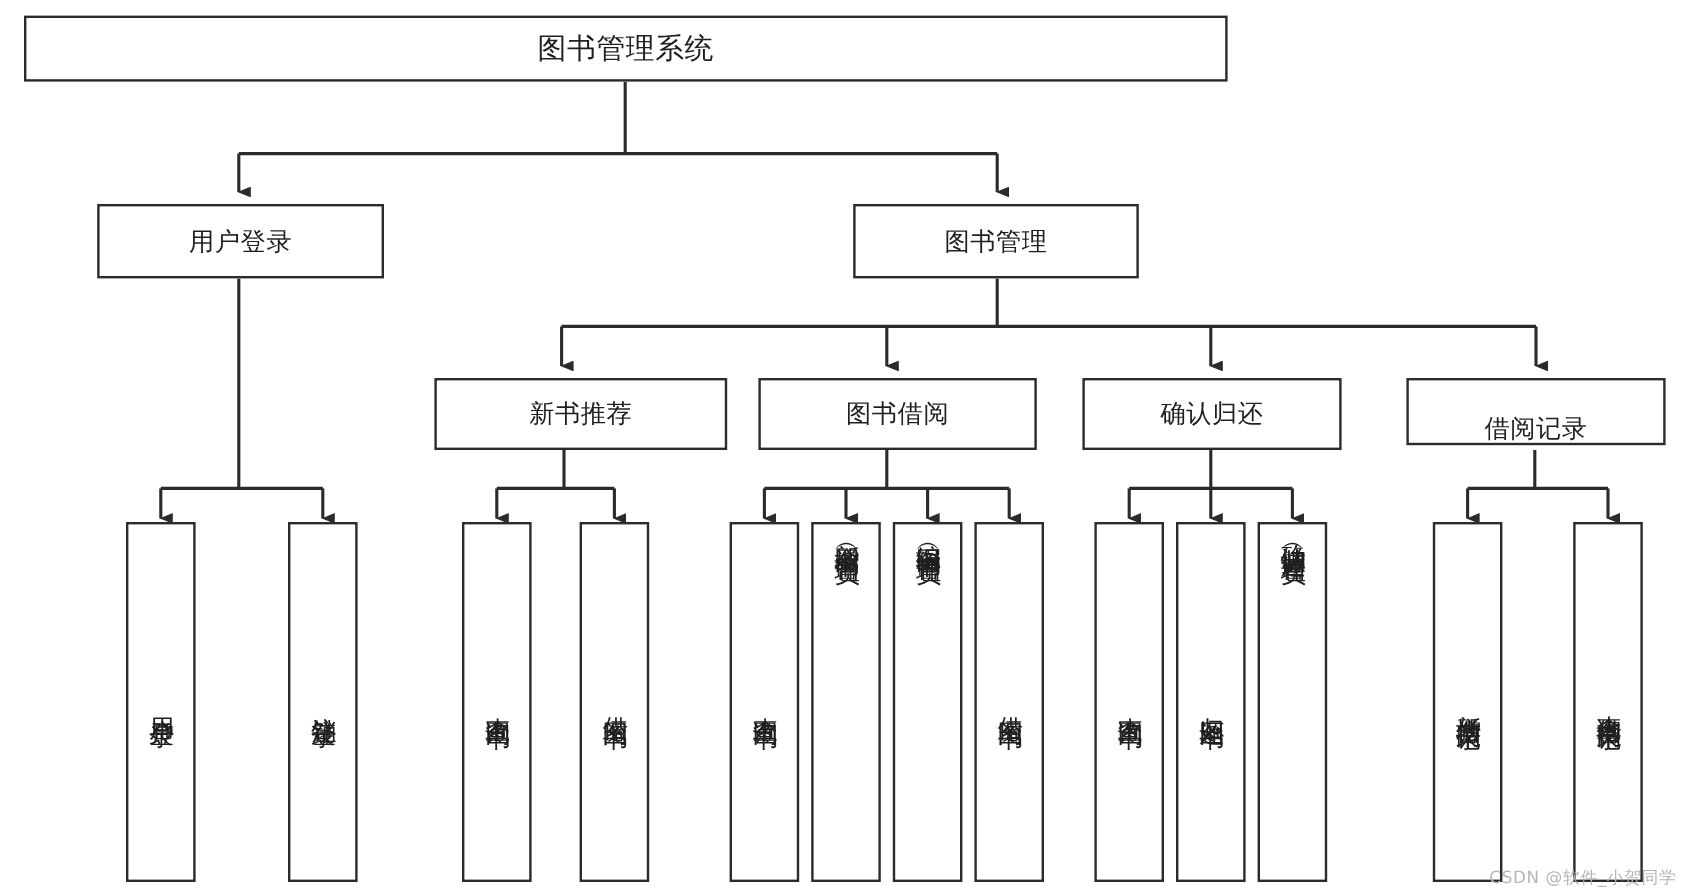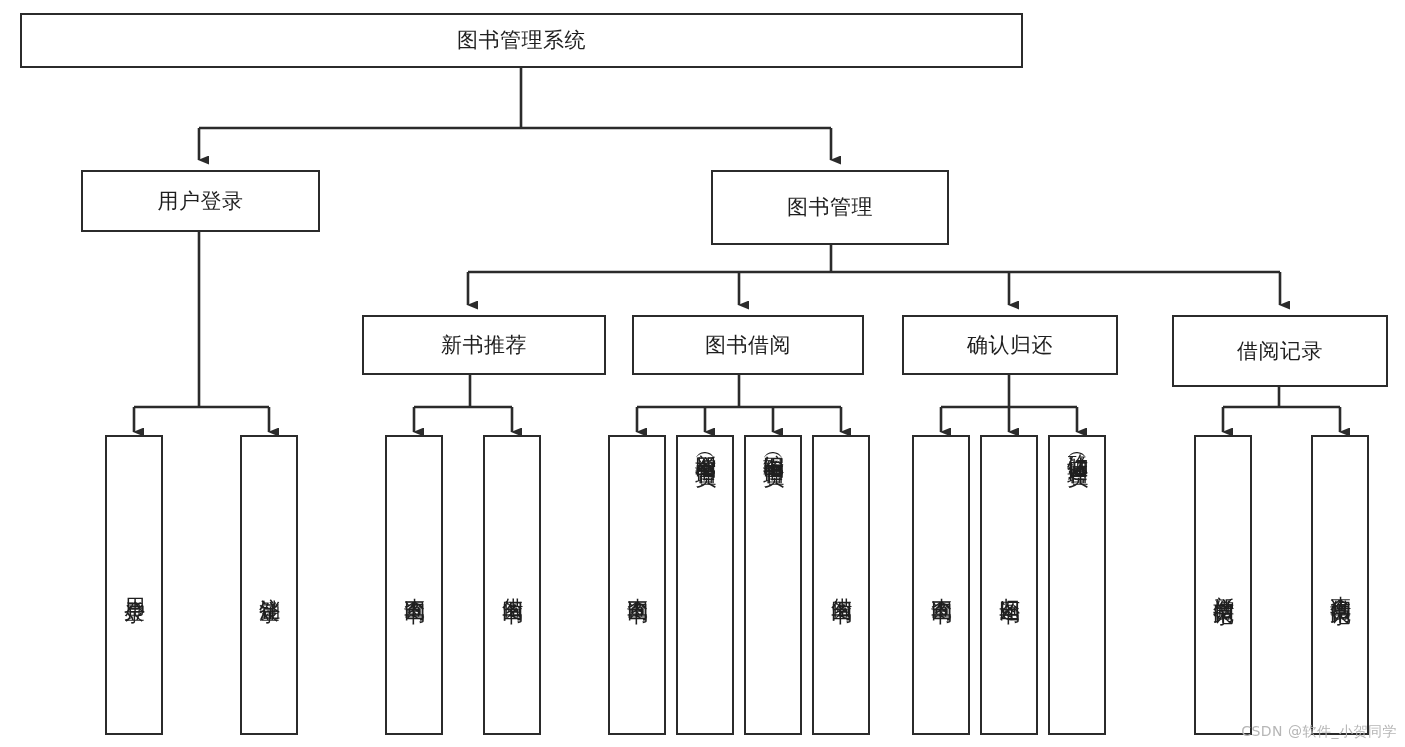--- a/index.html
+++ b/index.html
@@ -42,21 +42,21 @@
     color: #1f1f1f;
     letter-spacing: 0.5px;
   }
   
   .node.horiz .lbl {
     font-size: 21px;
     line-height: 1.15;
     white-space: nowrap;
   }
   .node.root .lbl {
-    font-size: 21px;
+    font-size: 24px;
   }
   
   .node.vert {
     align-items: flex-start;
     padding-top: 0;
   }
   .node.vert .lbl {
     writing-mode: vertical-rl;
     text-orientation: upright;
     font-size: 21px;
@@ -133,37 +133,37 @@
   </svg>
 
   <div class="node horiz root" style="left:20px; top:13px; width:1003px; height:55px;">
     <span class="lbl">图书管理系统</span>
   </div>
 
   <div class="node horiz" style="left:81px; top:170px; width:239px; height:62px;">
     <span class="lbl">用户登录</span>
   </div>
 
-  <div class="node horiz" style="left:711px; top:170px; width:238px; height:75px;">
+  <div class="node horiz" style="left:711px; top:170px; width:238px; height:62px;">
     <span class="lbl">图书管理</span>
   </div>
 
   <div class="node horiz" style="left:362px; top:315px; width:244px; height:60px;">
     <span class="lbl">新书推荐</span>
   </div>
 
   <div class="node horiz" style="left:632px; top:315px; width:232px; height:60px;">
     <span class="lbl">图书借阅</span>
   </div>
 
   <div class="node horiz" style="left:902px; top:315px; width:216px; height:60px;">
     <span class="lbl">确认归还</span>
   </div>
 
-  <div class="node horiz" style="left:1172px; top:315px; width:216px; height:72px;">
+  <div class="node horiz" style="left:1172px; top:315px; width:216px; height:56px;align-items:flex-end;">
     <span class="lbl">借阅记录</span>
   </div>
 
   <div class="node vert mid" style="left:105px; top:435px; width:58px; height:300px;">
     <span class="lbl">用户登录</span>
   </div>
 
   <div class="node vert mid" style="left:240px; top:435px; width:58px; height:300px;">
     <span class="lbl">注销登录</span>
   </div>

